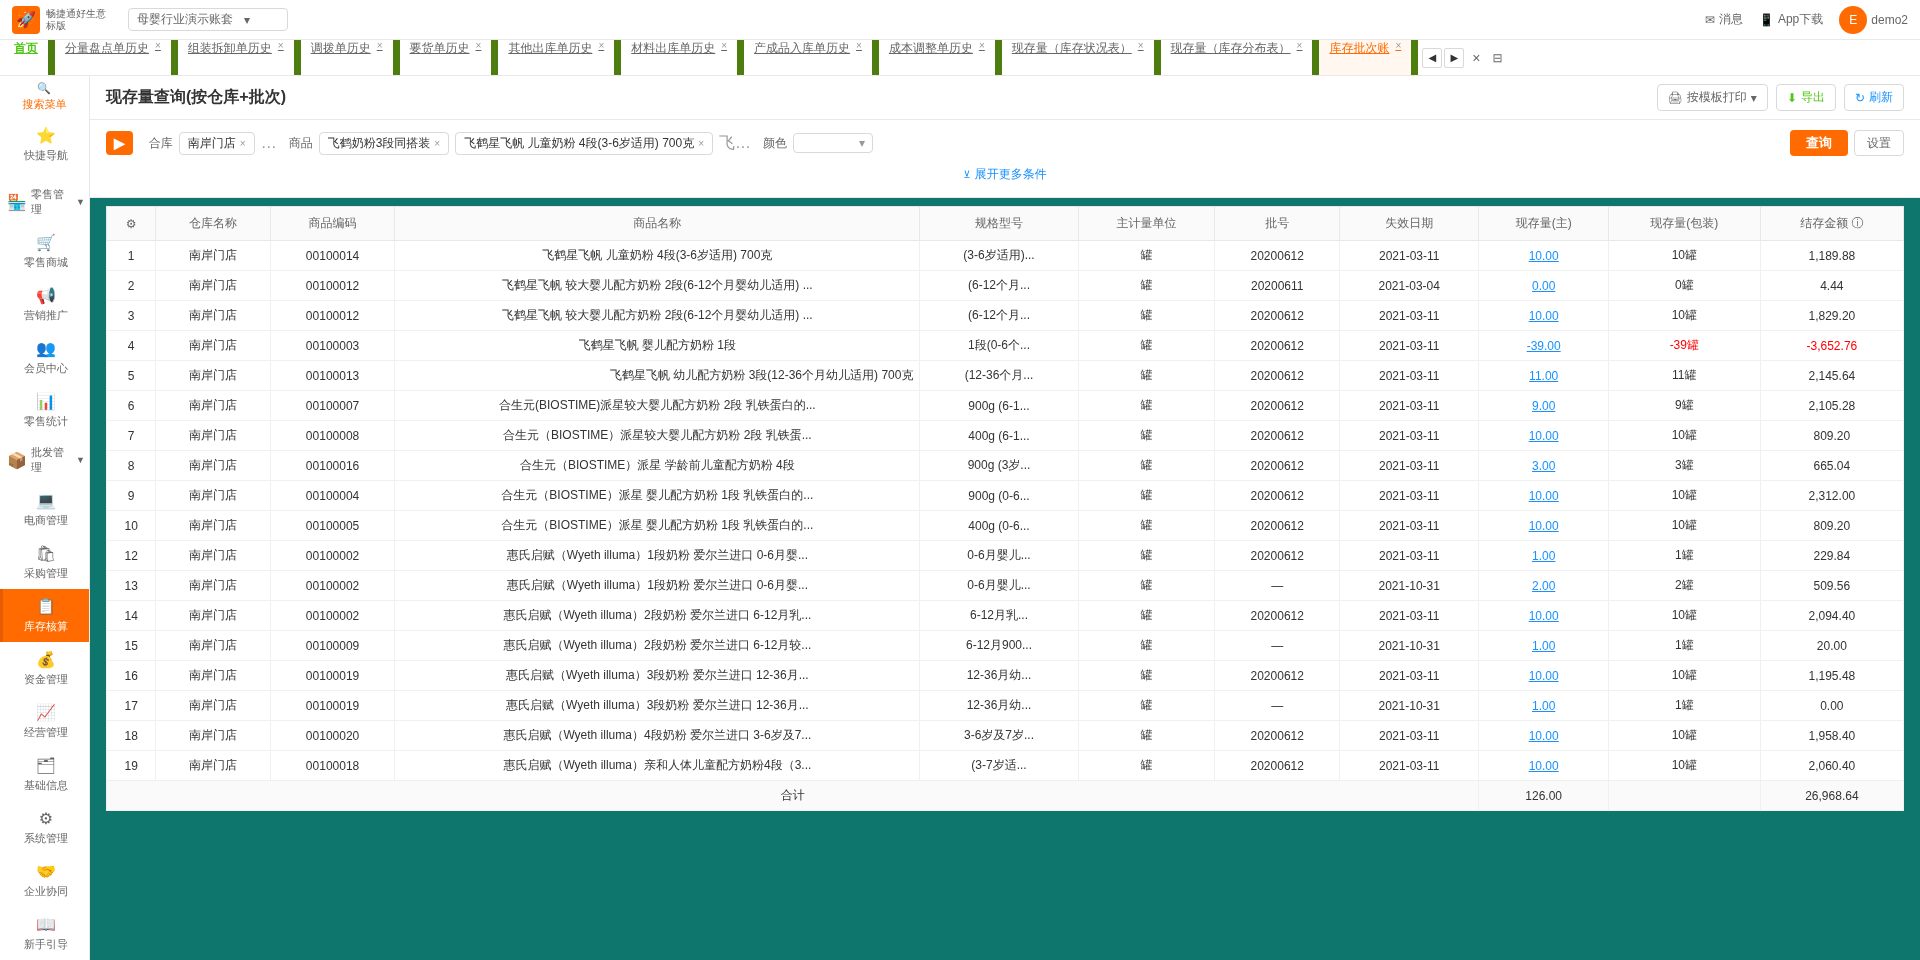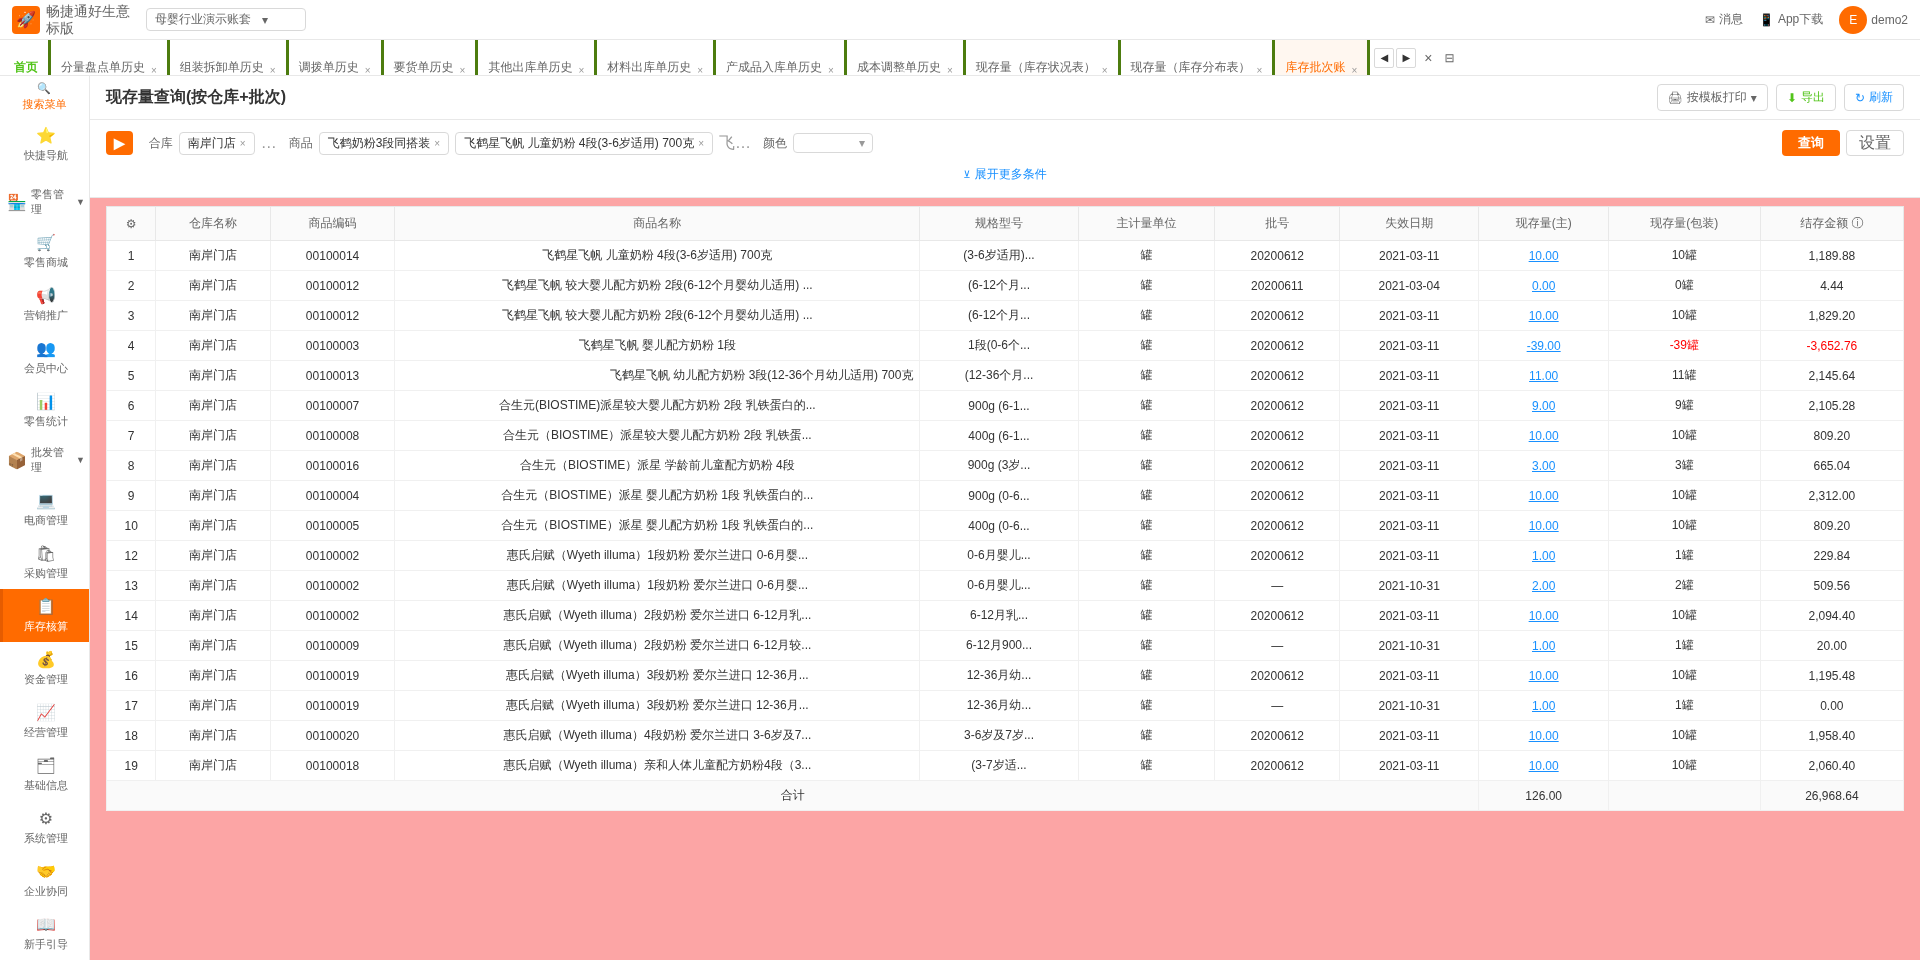--- a/index.html
+++ b/index.html
@@ -6,39 +6,39 @@
     body { font-family: 'Microsoft YaHei', Arial, sans-serif; font-size: 12px; background: #f5f5f5; color: #333; }
 
     
     .top-bar {
       display: flex; align-items: center; background: #fff; border-bottom: 1px solid #e8e8e8;
       height: 40px; padding: 0 12px; gap: 16px;
     }
     .logo-area { display: flex; align-items: center; gap: 6px; font-size: 13px; font-weight: bold; color: #ff6b00; min-width: 100px; }
     .logo-icon { width: 28px; height: 28px; background: #ff6b00; border-radius: 4px; display: flex; align-items: center; justify-content: center; color: #fff; font-size: 16px; }
     .logo-text { display: flex; flex-direction: column; line-height: 1.2; }
-    .logo-text span { font-size: 14px; color: #666; font-weight: normal; }
+    .logo-text span { font-size: 10px; color: #666; font-weight: normal; }
     .warehouse-selector {
       display: flex; align-items: center; gap: 11px; border: 1px solid #d9d9d9; border-radius: 4px;
       padding: 2px 8px; cursor: pointer; min-width: 160px; color: #666; font-size: 12px;
     }
     .top-right { margin-left: auto; display: flex; align-items: center; gap: 16px; }
     .top-right-item { display: flex; align-items: center; gap: 4px; cursor: pointer; color: #666; font-size: 12px; }
     .avatar { width: 28px; height: 28px; border-radius: 50%; background: #ff6b00; display: flex; align-items: center; justify-content: center; color: #fff; font-size: 12px; }
 
     
     .nav-tabs {
       background: #fff; border-bottom: 1px solid #e8e8e8;
       display: flex; align-items: center; height: 36px; overflow: hidden;
       padding: 0 4px;
     }
     .nav-tab {
-      display: flex; align-items: flex-end; gap: 4px; padding: 0 10px; height: 36px;
-      cursor: pointer; white-space: nowrap; font-size: 12px; color: #666; border-right: 3px solid #4d7c0f;
-      position: relative; flex-shrink: 0;
+      display: flex; align-items: flex-start; gap: 4px; padding: 0 10px; height: 36px;
+      cursor: pointer; white-space: nowrap; font-size: 12px; color: #666; border-right: 7px solid #4d7c0f;
+      position: relative; flex-shrink: 0; text-decoration: underline;
     }
     .nav-tab.home { color: #52c41a; font-weight: bold; }
     .nav-tab.active { color: #ff6b00; background: #fff7f0; }
     .nav-tab .close-btn { color: #999; font-size: 10px; cursor: pointer; margin-left: 2px; }
     .nav-arrows { display: flex; align-items: center; gap: 2px; margin-left: 4px; }
     .nav-arrow { width: 20px; height: 20px; border: 1px solid #d9d9d9; border-radius: 2px; display: flex; align-items: center; justify-content: center; cursor: pointer; background: #fff; font-size: 10px; }
     .nav-close-all { padding: 0 6px; cursor: pointer; color: #666; font-size: 14px; }
     .nav-expand { padding: 0 4px; cursor: pointer; color: #666; font-size: 12px; }
 
     
@@ -53,21 +53,21 @@
       display: flex; flex-direction: column; align-items: center; justify-content: center;
       padding: 8px 4px; cursor: pointer; color: #666; font-size: 11px; gap: 3px;
       border-left: 3px solid transparent;
     }
     .sidebar-item.active { background: #ff6b00; color: #fff; border-left: 3px solid #e65c00; }
     .sidebar-item .s-icon { font-size: 16px; }
     .sidebar-divider { height: 1px; background: #f0f0f0; margin: 4px 0; }
     .sidebar-quick { display: flex; flex-direction: column; align-items: center; padding: 6px 4px; cursor: pointer; color: #ff6b00; font-size: 11px; gap: 2px; }
 
     
-    .content-area { flex: 1; overflow: auto; background: #fca5a5; }
+    .content-area { flex: 1; overflow: auto; background: #0f766e; }
 
     
     .page-header {
       background: #fff; padding: 8px 16px; display: flex; align-items: center; justify-content: space-between;
       border-bottom: 1px solid #e8e8e8;
     }
     .page-title { font-size: 16px; font-weight: bold; color: #333; }
     .page-actions { display: flex; align-items: center; gap: 8px; }
     .btn-print { display: flex; align-items: center; gap: 4px; border: 1px solid #d9d9d9; border-radius: 4px; padding: 4px 10px; cursor: pointer; background: #fff; font-size: 12px; color: #666; }
     .btn-export { display: flex; align-items: center; gap: 4px; border: 1px solid #d9d9d9; border-radius: 4px; padding: 4px 10px; cursor: pointer; background: #fff; font-size: 12px; color: #52c41a; }
@@ -82,21 +82,21 @@
       display: flex; align-items: center; gap: 4px; background: #fff; border: 1px solid #d9d9d9;
       border-radius: 4px; padding: 2px 8px; font-size: 12px; color: #333;
     }
     .filter-tag .tag-close { color: #999; cursor: pointer; font-size: 10px; }
     .filter-dots { color: #999; cursor: pointer; font-size: 16px; line-height: 1; }
     .filter-expand { display: flex; align-items: center; gap: 4px; cursor: pointer; color: #1890ff; font-size: 12px; margin-top: 6px; justify-content: center; }
     .expand-row { display: flex; justify-content: center; padding: 4px 0; }
     .color-filter { display: flex; align-items: center; gap: 6px; }
     .color-select { border: 1px solid #d9d9d9; border-radius: 4px; padding: 2px 24px 2px 8px; font-size: 12px; color: #666; min-width: 80px; appearance: none; cursor: pointer; background: #fff; }
     .filter-search-btn { background: #ff6b00; color: #fff; border: none; border-radius: 4px; padding: 4px 16px; cursor: pointer; font-size: 13px; font-weight: bold; }
-    .filter-set-btn { border: 1px solid #d9d9d9; background: #fff; border-radius: 4px; padding: 0 12px; cursor: pointer; font-size: 16px; color: #666; }
+    .filter-set-btn { border: 1px solid #d9d9d9; background: #fff; border-radius: 4px; padding: 0 12px; cursor: pointer; font-size: 12px; color: #666; }
     .expand-icon { font-size: 10px; }
 
     
     .table-container { padding: 0 16px 16px; }
     .data-table { width: 100%; border-collapse: collapse; background: #fff; margin-top: 8px; border: 1px solid #e8e8e8; }
     .data-table th {
       background: #fafafa; padding: 8px 6px; text-align: center; font-size: 12px;
       color: #666; border: 1px solid #e8e8e8; white-space: nowrap; font-weight: 500;
     }
     .data-table td {

